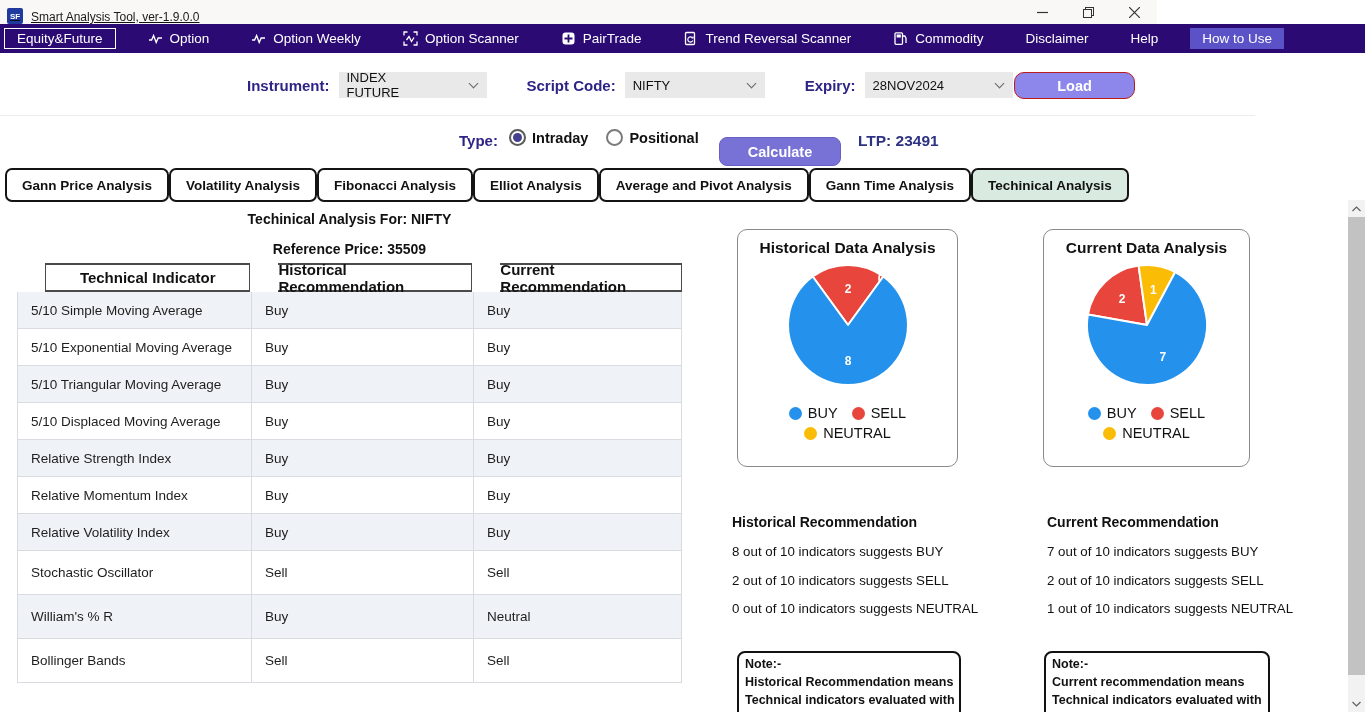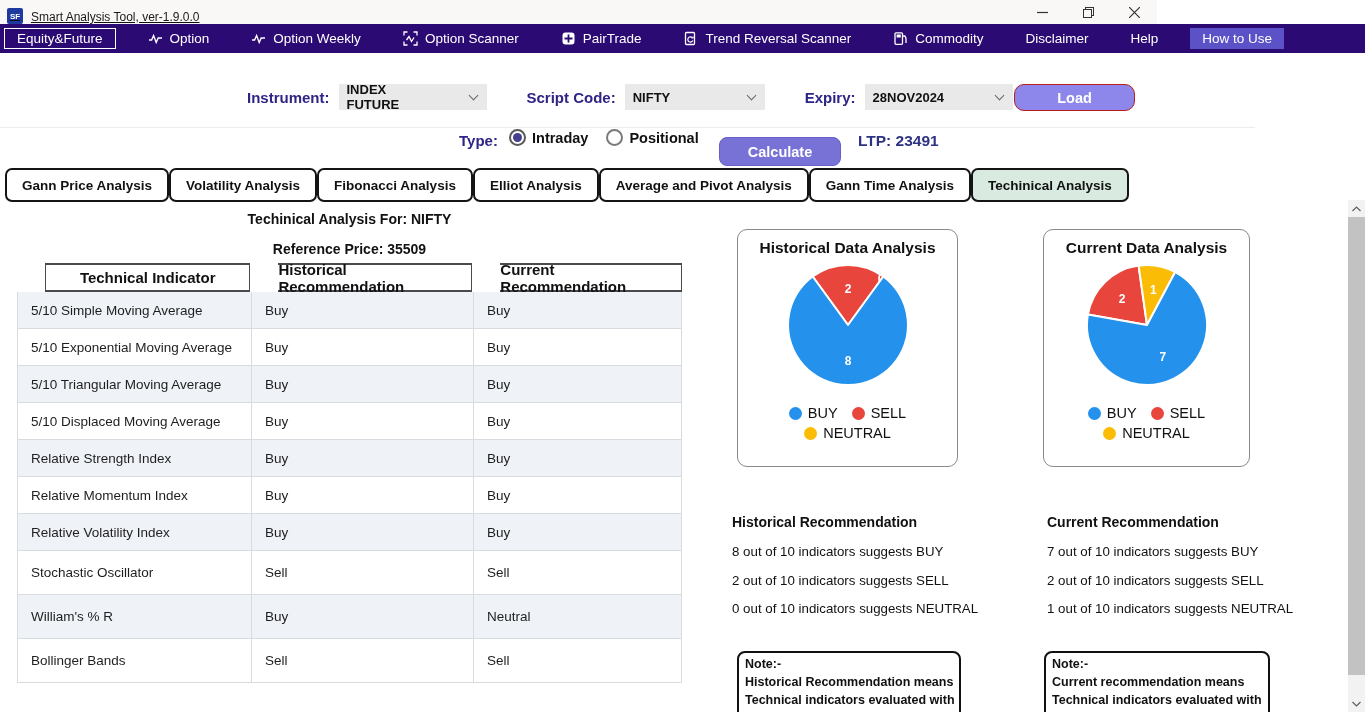--- a/index.html
+++ b/index.html
@@ -22,26 +22,26 @@
   .menubar { position:absolute; left:0; top:24px; width:1365px; height:29px;
     background:#2b0a74; display:flex; align-items:center; padding-left:4px; }
   .menu-item { display:flex; align-items:center; gap:7px; color:#fff;
     font-size:13.5px; padding:3px 10px; margin-right:22px; white-space:nowrap; }
   .menu-item.boxed { border:1px solid #fff; padding:2px 12px; }
   .menu-item.highlighted { background:#5a52c6; padding:3px 12px; }
   .menu-ico { width:15px; height:15px; display:inline-flex; }
   .menu-ico svg { width:15px; height:15px; }
   
   .toolbar { position:absolute; left:0; top:53px; width:1255px; height:63px;
-    background:#fff; border-bottom:1px solid #ececec;margin-top:12px; }
+    background:#fff; border-bottom:1px solid #ececec; }
   .toolbar-group { position:absolute; left:247px; top:72px; transform:translateY(-53px);
     display:flex; align-items:center; }
   .fld-label { font-size:15px; font-weight:bold; color:#2d2486; margin-right:9px; }
   .dropdown { height:26px; background:#e9e9e9; display:flex; align-items:center;
-    padding:0 8px; font-size:13px; font-weight:bold; color:#111; position:relative;gap:32px; }
+    padding:0 8px; font-size:13px; font-weight:normal; color:#111; position:relative;gap:32px; }
   .dd-text { flex:1; }
   .chev { width:7px; height:7px; border-right:1.4px solid #666;
     border-bottom:1.4px solid #666; transform:rotate(45deg); margin:-3px 2px 0 8px; }
   .dd-instrument { width:148px; margin-right:40px; }
   .dd-script { width:140px; margin-right:40px; }
   .dd-expiry { width:148px; }
   .load-btn { position:absolute; left:1014px; top:19px; width:121px; height:27px;
     background:#8d87eb; border:1px solid #b91c1c; border-radius:10px; color:#fff;
     font-weight:bold; font-size:14.5px; display:flex; align-items:center;
     justify-content:center; cursor:pointer; }

